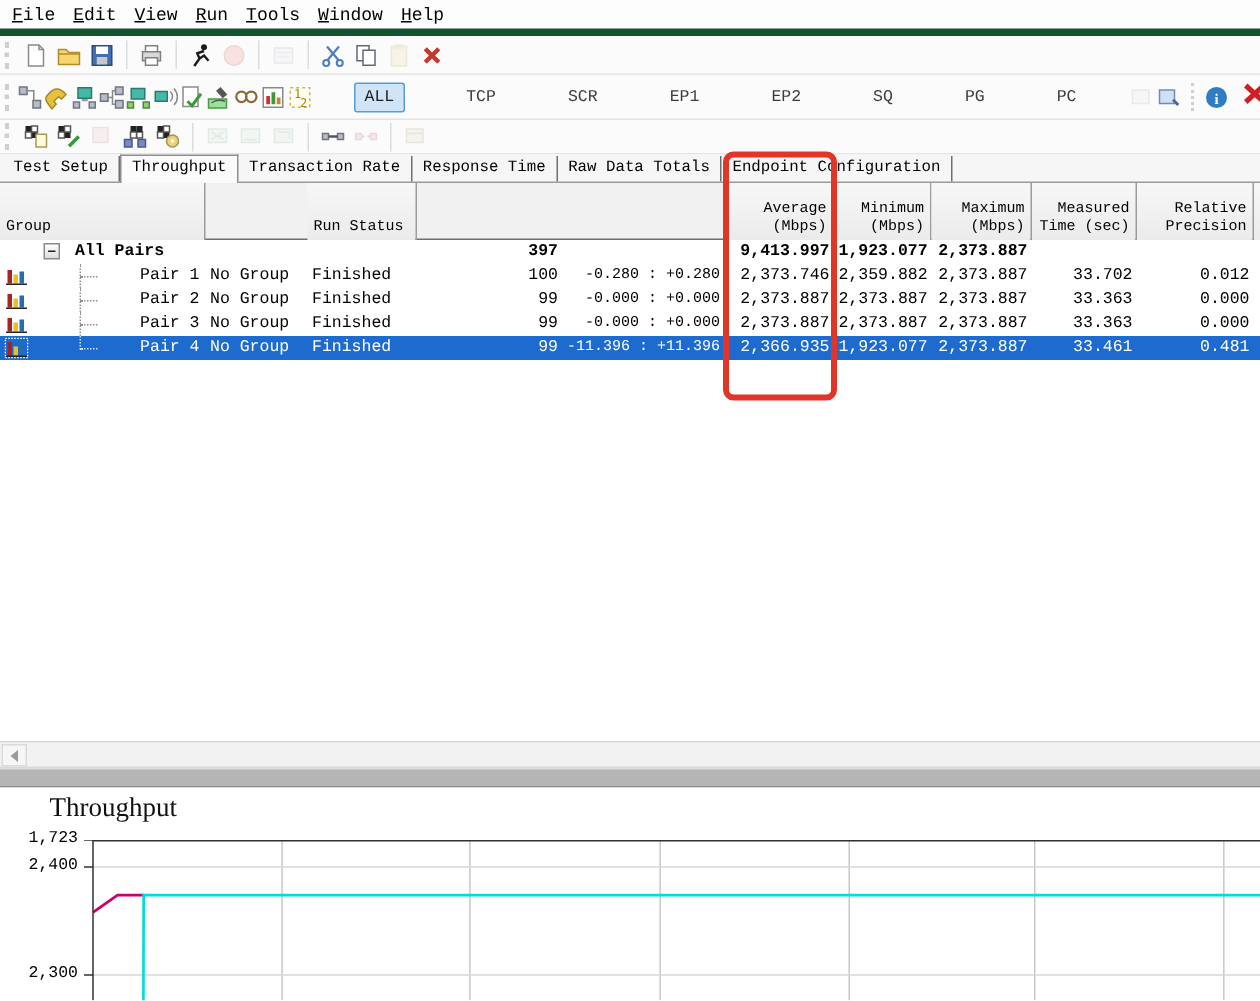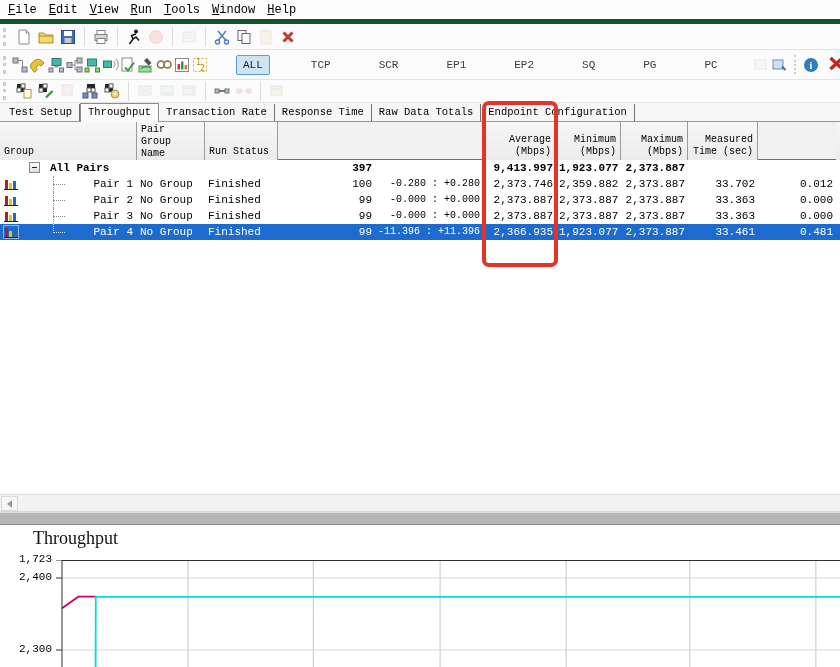--- a/index.html
+++ b/index.html
@@ -373,31 +373,31 @@
   <span class="tab">Test Setup</span>
   <span class="tab active">Throughput</span>
   <span class="tab">Transaction Rate</span>
   <span class="tab">Response Time</span>
   <span class="tab">Raw Data Totals</span>
   <span class="tab">Endpoint Configuration</span>
 </div>
 
 <div class="thead">
   <div class="hcell c0 h-bl">Group</div>
-  <div class="hcell c1 h-tl">Pair Group
-Name</div>
   <div class="hcell c2 h-bl">Run Status</div>
   <div class="hcell c5 h-br">Average
 (Mbps)</div>
   <div class="hcell c6 h-br">Minimum
 (Mbps)</div>
   <div class="hcell c7 h-br">Maximum
 (Mbps)</div>
   <div class="hcell c8 h-br">Measured
 Time (sec)</div>
+  <div class="hcell c9 h-br">Relative
+Precision</div>
   <div class="hcell c10"></div>
 </div>
 
 <div class="tbody">
 
   <div class="trow" style="top:0">
     <span class="expand-box">
         <i></i>
       </span>
     <span class="sum-lbl">All Pairs</span>

